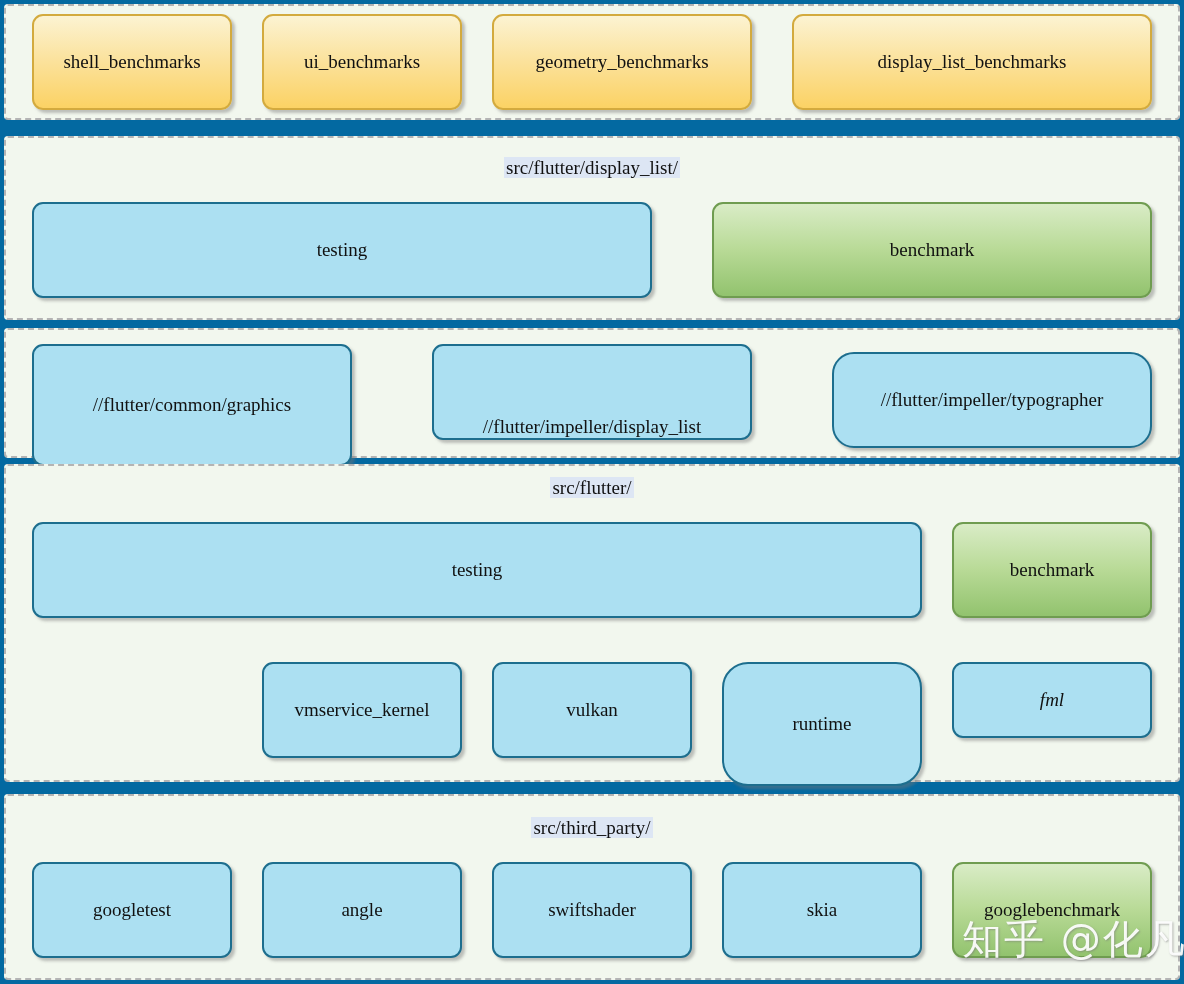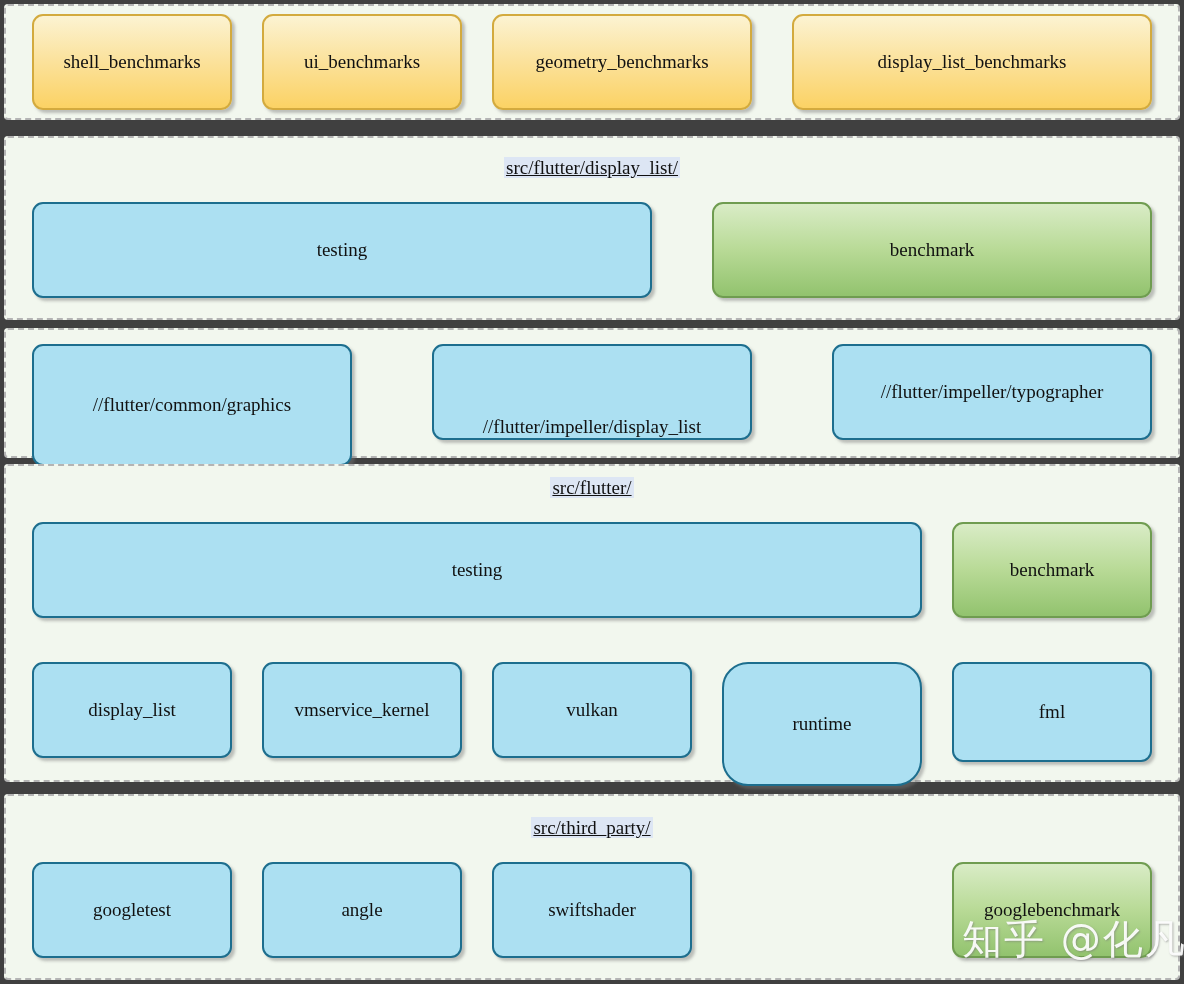--- a/index.html
+++ b/index.html
@@ -12,21 +12,21 @@
     height: 984px;
     font-family: "Liberation Serif", "DejaVu Serif", serif;
     overflow: hidden;
     position: relative;
   }
 
   .canvas {
     position: relative;
     width: 1184px;
     height: 984px;
-    background: #404040;
+    background: #0369a1;
   }
 
   
   .cluster {
     position: absolute;
     background: #f2f7ee;
     border: 2px dashed #b4b4b4;
     border-radius: 4px;
     box-sizing: border-box;
   }
@@ -37,21 +37,20 @@
     right: 0;
     text-align: center;
     font-size: 19px;
     color: #111111;
     line-height: 1.2;
     pointer-events: none;
   }
   .cluster-label span {
     background: #dde6f4;
     padding: 0 2px;
-    text-decoration: underline;
   }
 
   
   .node {
     position: absolute;
     box-sizing: border-box;
     border-radius: 11px;
     display: flex;
     align-items: center;
     justify-content: center;
@@ -132,55 +131,52 @@
   <div class="cluster" style="left:4px; top:328px; width:1176px; height:130px;"></div>
 
   <div class="node blue" style="left:32px; top:344px; width:320px; height:122px;">
     <span class="node-label">//flutter/common/graphics</span>
   </div>
 
   <div class="node blue" style="left:432px; top:344px; width:320px; height:96px;align-items:flex-end;">
     <span class="node-label">//flutter/impeller/display_list</span>
   </div>
 
-  <div class="node blue" style="left:832px; top:344px; width:320px; height:96px;">
+  <div class="node blue" style="left:832px; top:352px; width:320px; height:96px;border-radius:22px;">
     <span class="node-label">//flutter/impeller/typographer</span>
   </div>
 
   <div class="cluster" style="left:4px; top:464px; width:1176px; height:318px;"></div>
 
   <div class="cluster-label" style="top:477px;">
     <span>src/flutter/</span>
   </div>
 
   <div class="node blue" style="left:32px; top:522px; width:890px; height:96px;">
     <span class="node-label">testing</span>
   </div>
 
   <div class="node green" style="left:952px; top:522px; width:200px; height:96px;">
     <span class="node-label">benchmark</span>
   </div>
 
-  <div class="node blue" style="left:32px; top:662px; width:200px; height:96px;">
-    <span class="node-label">display_list</span>
-  </div>
 
   <div class="node blue" style="left:262px; top:662px; width:200px; height:96px;">
     <span class="node-label">vmservice_kernel</span>
   </div>
 
   <div class="node blue" style="left:492px; top:662px; width:200px; height:96px;text-align:center;">
     <span class="node-label">vulkan</span>
   </div>
 
   <div class="node blue" style="left:722px; top:662px; width:200px; height:124px;border-radius:26px;">
     <span class="node-label">runtime</span>
   </div>
 
-  <div class="node blue" style="left:952px; top:662px; width:200px; height:100px;">
+  <div class="node blue" style="left:952px; top:662px; width:200px; height:76px;font-style:italic;">
     <span class="node-label">fml</span>
   </div>
 
   <div class="cluster" style="left:4px; top:794px; width:1176px; height:186px;"></div>
 
   <div class="cluster-label" style="top:817px;">
     <span>src/third_party/</span>
   </div>
 
   <div class="node blue" style="left:32px; top:862px; width:200px; height:96px;">
@@ -188,20 +184,23 @@
   </div>
 
   <div class="node blue" style="left:262px; top:862px; width:200px; height:96px;">
     <span class="node-label">angle</span>
   </div>
 
   <div class="node blue" style="left:492px; top:862px; width:200px; height:96px;">
     <span class="node-label">swiftshader</span>
   </div>
 
+  <div class="node blue" style="left:722px; top:862px; width:200px; height:96px;">
+    <span class="node-label">skia</span>
+  </div>
 
   <div class="node green" style="left:952px; top:862px; width:200px; height:96px;">
     <span class="node-label">googlebenchmark</span>
   </div>
 
   <div class="watermark" style="left:962px; top:912px;">知乎 @化凡</div>
 
 </div>
 
 </body></html>

